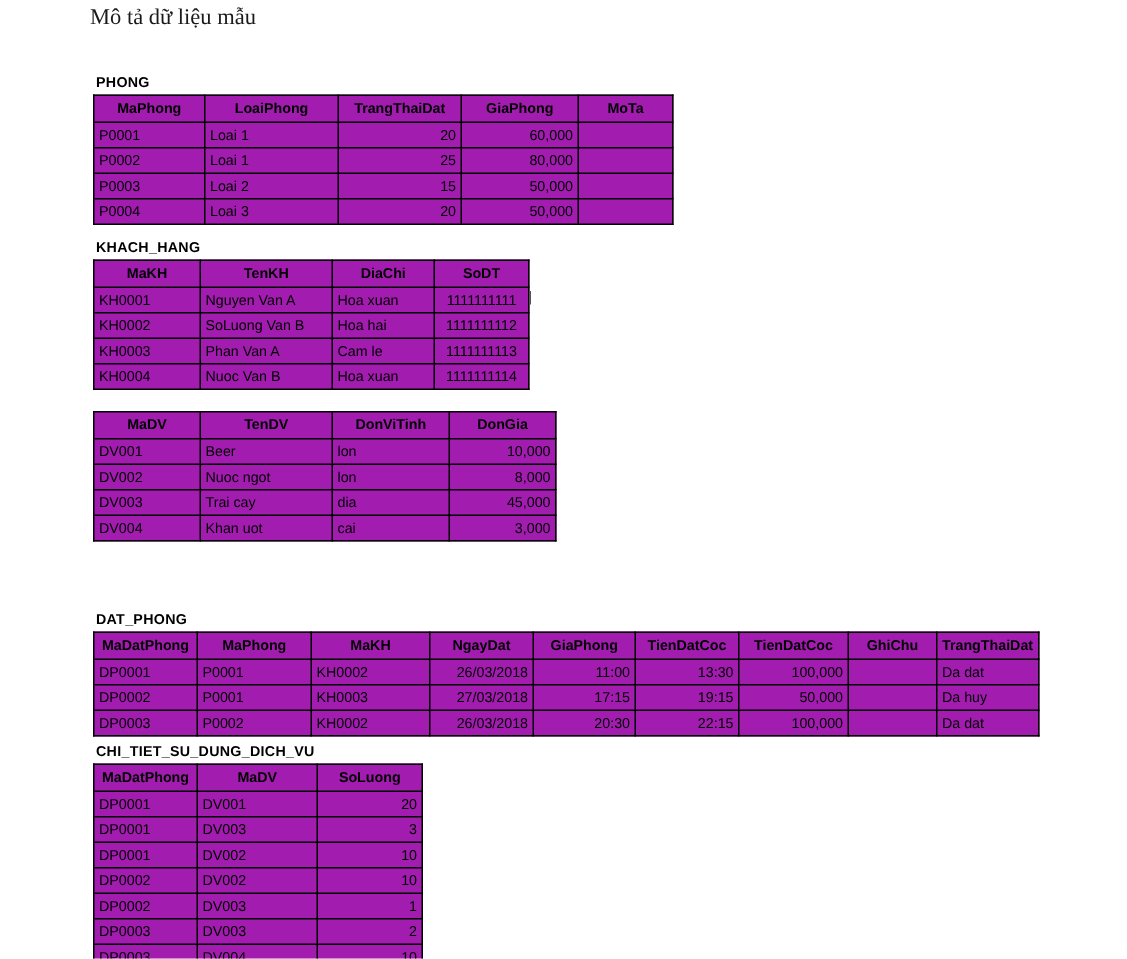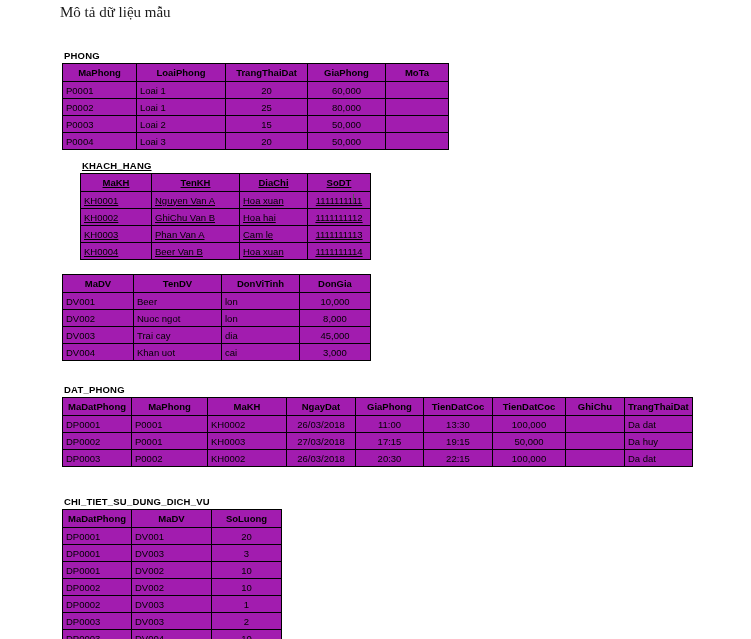--- a/index.html
+++ b/index.html
@@ -54,21 +54,21 @@
     overflow: visible;
     font-weight: normal;
     line-height: 15px;
     vertical-align: middle;
   }
   table.grid th {
     font-weight: bold;
     text-align: center;
     height: 17px;
   }
-  td.num, th.num-h { text-align: center; }
+  td.num, th.num-h { text-align: right; }
   td.ctr, th.ctr-h { text-align: center; }
   td.lft { text-align: left; }
   td.bold { font-weight: bold; }
   .overflow-mark {
     position: absolute;
     width: 1px;
     height: 9px;
     background: #555555;
   }
 </style>
@@ -122,21 +122,21 @@
         <td class="lft">P0004</td>
         <td class="lft">Loai 3</td>
         <td class="num">20</td>
         <td class="num">50,000</td>
         <td class="lft"></td>
       </tr>
     </tbody>
   </table>
 </div>
 
-<div class="table-block" style="left:80px; top:160px;text-decoration:underline;">
+<div class="table-block" style="left:62px; top:160px;">
   <div class="table-caption">KHACH_HANG</div>
   <table class="grid">
     <colgroup>
       <col style="width:71px">
         <col style="width:88px">
         <col style="width:68px">
         <col style="width:63px">
     </colgroup>
     <thead>
       <tr>
@@ -148,33 +148,33 @@
     </thead>
     <tbody>
       <tr>
         <td class="lft">KH0001</td>
         <td class="lft">Nguyen Van A</td>
         <td class="lft">Hoa xuan</td>
         <td class="ctr bold">1111111111</td>
       </tr>
       <tr>
         <td class="lft">KH0002</td>
-        <td class="lft">GhiChu Van B</td>
+        <td class="lft">SoLuong Van B</td>
         <td class="lft">Hoa hai</td>
         <td class="ctr bold">1111111112</td>
       </tr>
       <tr>
         <td class="lft">KH0003</td>
         <td class="lft">Phan Van A</td>
         <td class="lft">Cam le</td>
         <td class="ctr bold">1111111113</td>
       </tr>
       <tr>
         <td class="lft">KH0004</td>
-        <td class="lft">Beer Van B</td>
+        <td class="lft">Nuoc Van B</td>
         <td class="lft">Hoa xuan</td>
         <td class="ctr bold">1111111114</td>
       </tr>
     </tbody>
   </table>
 </div>
 <div class="overflow-mark" style="left:353px; top:194px;"></div>
 
 <div class="table-block" style="left:62px; top:274px;">
   <table class="grid">
@@ -214,21 +214,21 @@
       <tr>
         <td class="lft">DV004</td>
         <td class="lft">Khan uot</td>
         <td class="lft">cai</td>
         <td class="num">3,000</td>
       </tr>
     </tbody>
   </table>
 </div>
 
-<div class="table-block" style="left:62px; top:384px;">
+<div class="table-block" style="left:62px; top:408px;">
   <div class="table-caption">DAT_PHONG</div>
   <table class="grid">
     <colgroup>
       <col style="width:69px">
         <col style="width:76px">
         <col style="width:79px">
         <col style="width:69px">
         <col style="width:68px">
         <col style="width:69px">
         <col style="width:73px">

